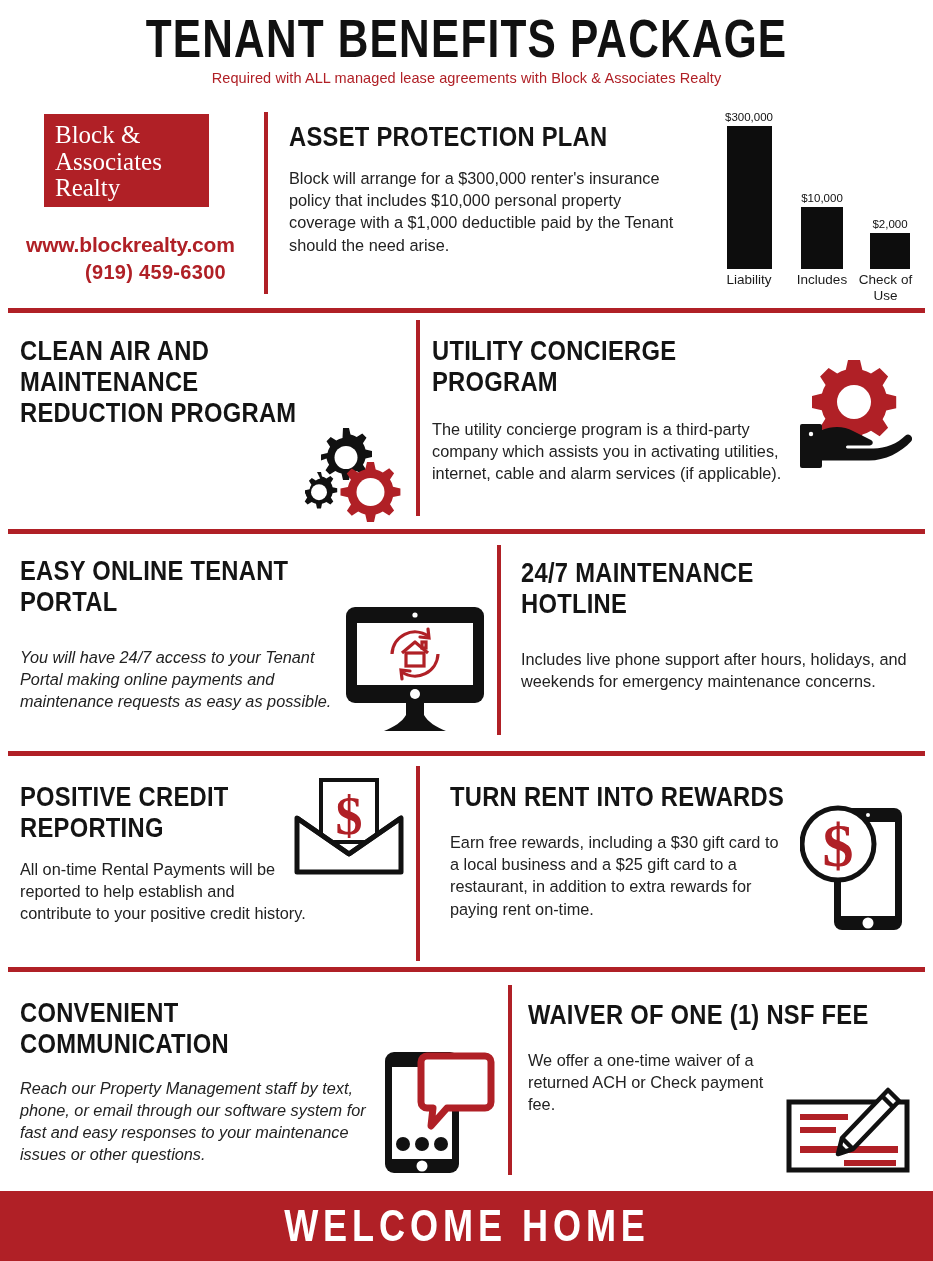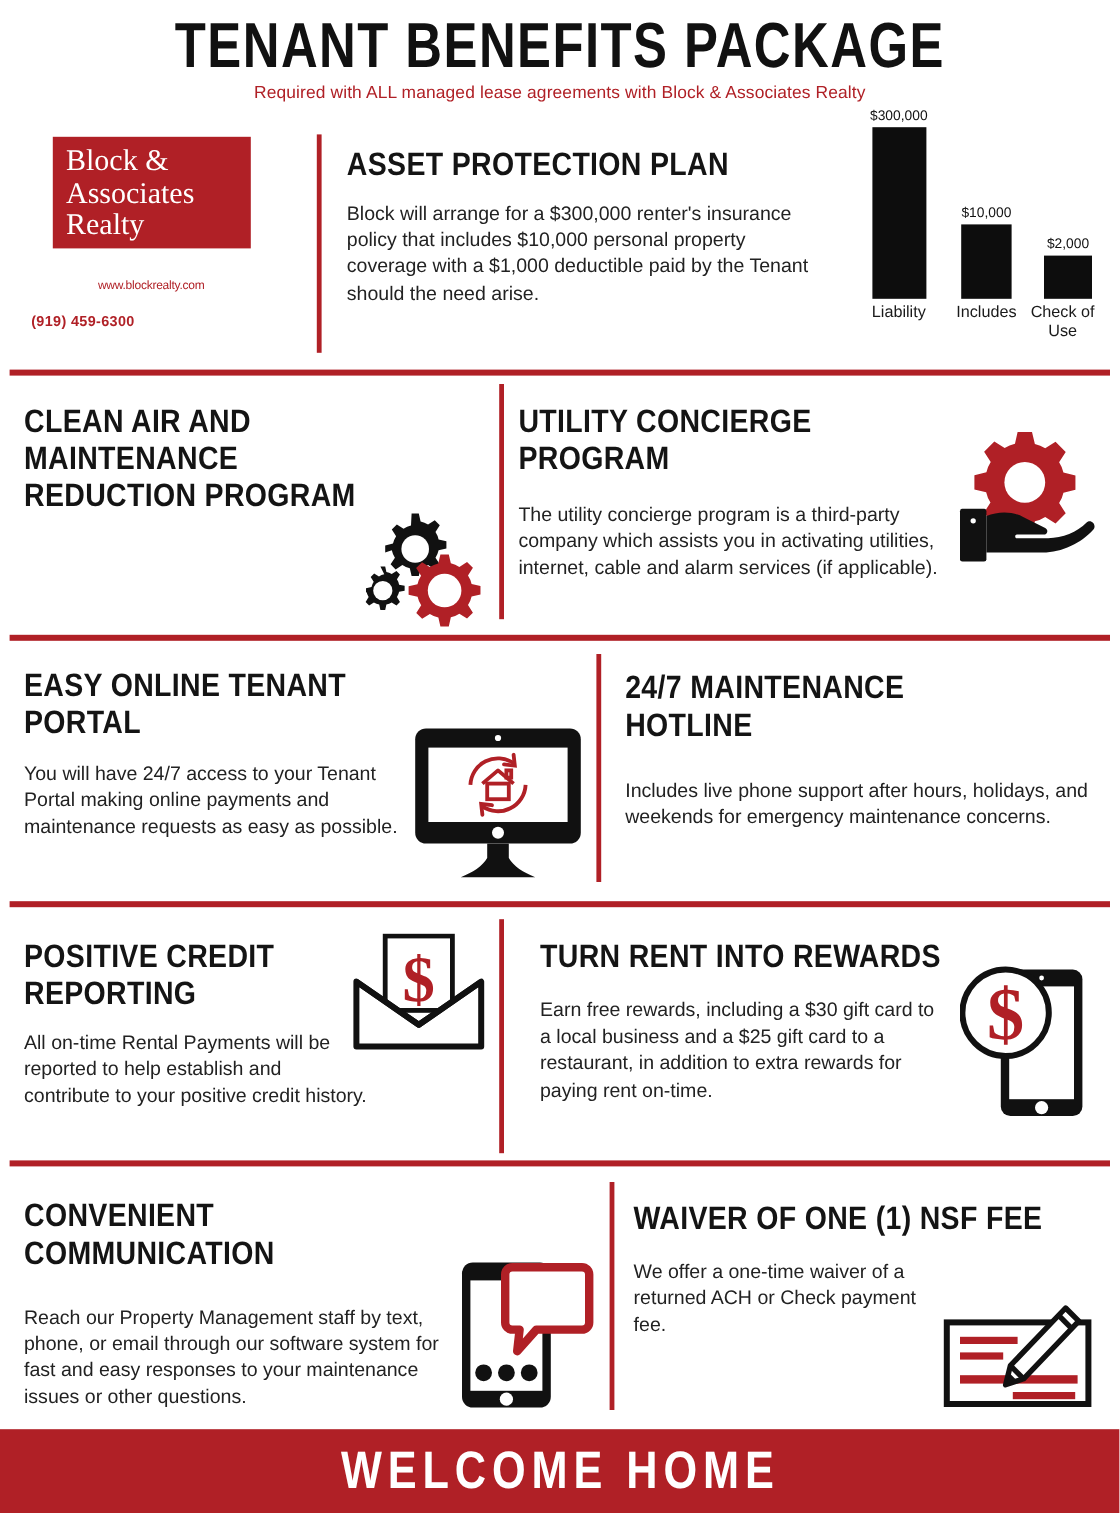--- a/index.html
+++ b/index.html
@@ -41,26 +41,26 @@
 
   
   .logobox{
     position:absolute;left:44px;top:114px;width:165px;height:93px;
     background:#b02026;color:#fff;
     font-family:"Liberation Serif","DejaVu Serif",serif;
     font-size:25px;line-height:1.06;font-weight:normal;
     padding:8px 0 0 11px;box-sizing:border-box;
   }
   .weburl{position:absolute;left:26px;top:233px;width:200px;text-align:center;
-    color:#b02026;font-weight:normal;font-size:10px;letter-spacing:-.2px;}
-  .phone{position:absolute;left:26px;top:261px;width:200px;text-align:left;
-    color:#b02026;font-weight:bold;font-size:12px;letter-spacing:.3px;}
-
-  
-  .chart{position:absolute;left:705px;top:84px;width:215px;height:200px;}
+    color:#b02026;font-weight:bold;font-size:21px;letter-spacing:-.2px;}
+  .phone{position:absolute;left:26px;top:261px;width:200px;text-align:right;
+    color:#b02026;font-weight:bold;font-size:20px;letter-spacing:.3px;}
+
+  
+  .chart{position:absolute;left:705px;top:104px;width:215px;height:200px;}
   .bars{position:absolute;left:0;top:0;width:215px;height:165px;}
   .barcol{position:absolute;bottom:0;text-align:center;}
   .barval{font-size:11.5px;color:#111;margin-bottom:3px;white-space:nowrap;}
   .bar{background:#0d0d0d;margin:0 auto;}
   .barlabel{position:absolute;text-align:center;font-size:13.5px;color:#1a1a1a;
     line-height:1.15;}
 
   
   svg{display:block;}
   .icon{position:absolute;}
@@ -163,21 +163,21 @@
         <circle cx="13" cy="76" r="2.2" fill="#ffffff"></circle>
         <path d="M24 72 c10-4 22-4 31 1 l18 9 c3 1.5 2 5.5-1.5 5.5 l-22 0 c-2 0-2 3 0 3 l26 0 c12 0 24-5 32-13 3.5-3.5 9 2 5.5 6 -10 11-26 19-42 19 l-47 0 z"></path>
       </g>
     </svg>
   </div>
 
   <div class="hrule" style="top:529px;"></div>
 
   <div class="panel" style="left:20px;top:556px;width:400px;">
     <div class="h2">EASY ONLINE TENANT PORTAL</div>
-    <div class="body" style="width:315px;margin-top:16px;">You will have 24/7 access to your Tenant Portal making online payments and maintenance requests as easy as possible.</div>
+    <div class="body" style="width:315px;margin-top:28px;font-style:italic;">You will have 24/7 access to your Tenant Portal making online payments and maintenance requests as easy as possible.</div>
   </div>
 
   <div class="icon" style="left:344px;top:605px;">
     <svg width="142" height="128" viewBox="0 0 142 128">
       <g>
         <rect x="2" y="2" width="138" height="96" rx="9" fill="#111111"></rect>
         <rect x="13" y="18" width="116" height="62" fill="#ffffff"></rect>
         <circle cx="71" cy="10" r="2.6" fill="#ffffff"></circle>
         <circle cx="71" cy="89" r="5" fill="#ffffff"></circle>
         <rect x="62" y="98" width="18" height="12" fill="#111111"></rect>
@@ -244,21 +244,21 @@
         <circle cx="38" cy="44" r="36" fill="#ffffff" stroke="#111111" stroke-width="5"></circle>
         <text x="38" y="66" font-family="'Liberation Serif',serif" font-size="62" font-weight="bold" fill="#b02026" text-anchor="middle">$</text>
       </g>
     </svg>
   </div>
 
   <div class="hrule" style="top:967px;"></div>
 
   <div class="panel" style="left:20px;top:998px;width:400px;">
     <div class="h2">CONVENIENT COMMUNICATION</div>
-    <div class="body" style="width:360px;margin-top:27px;">Reach our Property Management staff by text, phone, or email through our software system for fast and easy responses to your maintenance issues or other questions.</div>
+    <div class="body" style="width:360px;margin-top:17px;font-style:italic;">Reach our Property Management staff by text, phone, or email through our software system for fast and easy responses to your maintenance issues or other questions.</div>
   </div>
 
   <div class="icon" style="left:383px;top:1050px;">
     <svg width="112" height="125" viewBox="0 0 112 125">
       <g>
         <rect x="2" y="2" width="74" height="121" rx="9" fill="#111111"></rect>
         <rect x="9" y="17" width="60" height="92" fill="#ffffff"></rect>
         <circle cx="39" cy="116" r="5.5" fill="#ffffff"></circle>
         <circle cx="20" cy="94" r="7" fill="#111111"></circle>
         <circle cx="39" cy="94" r="7" fill="#111111"></circle>

